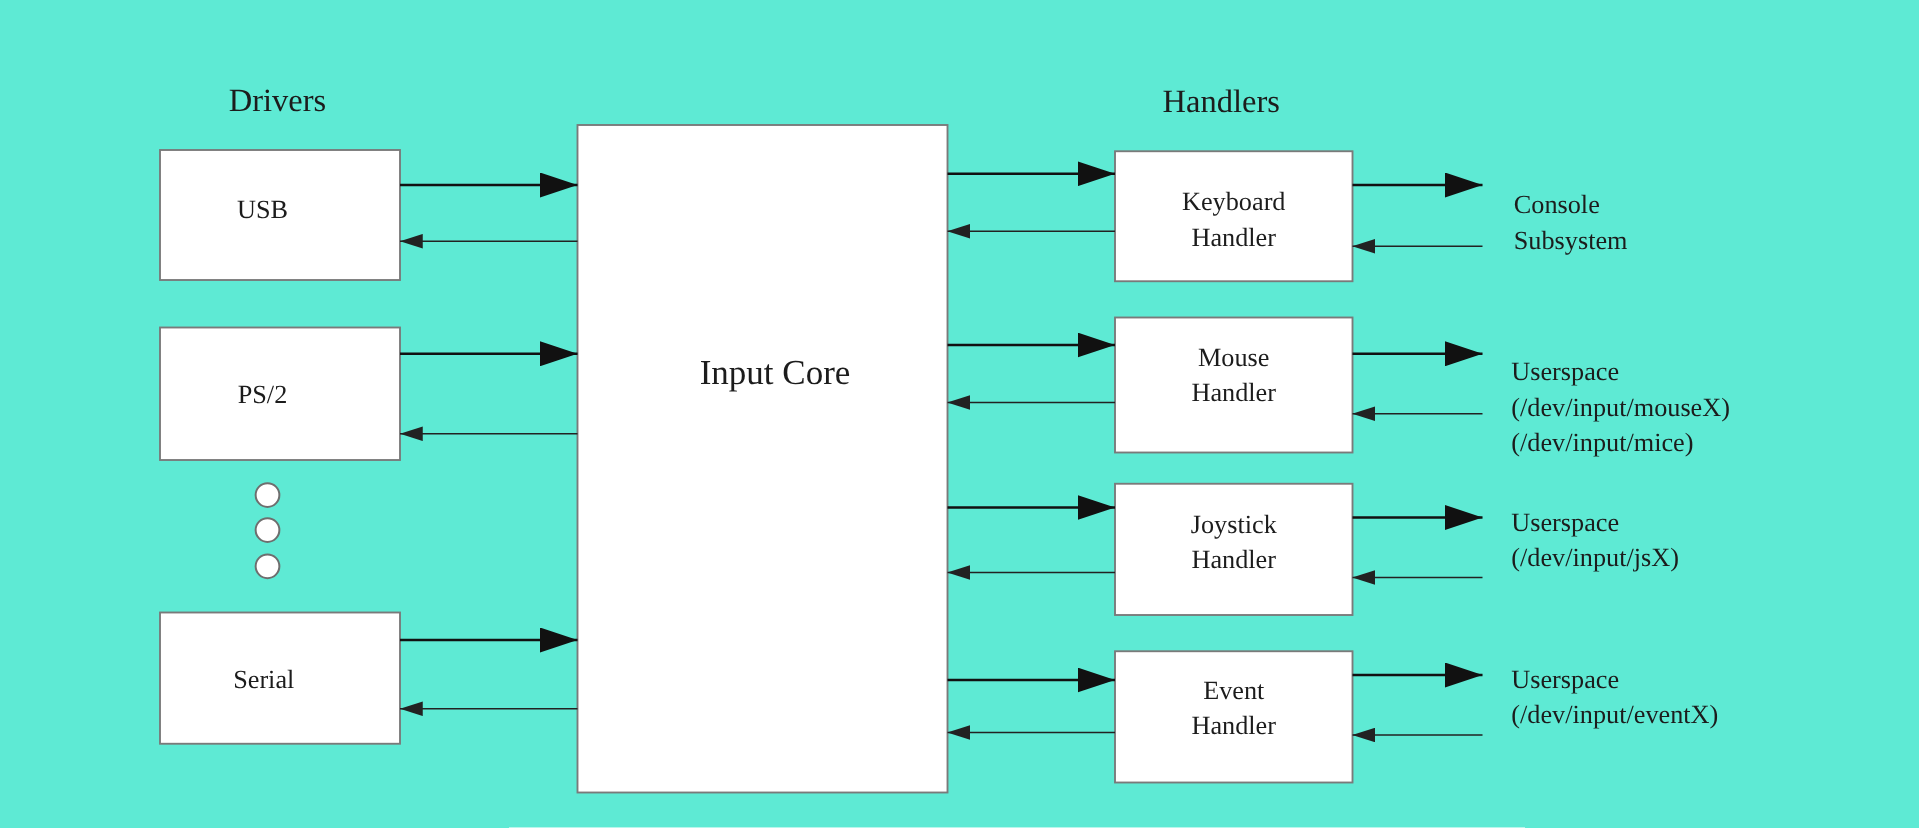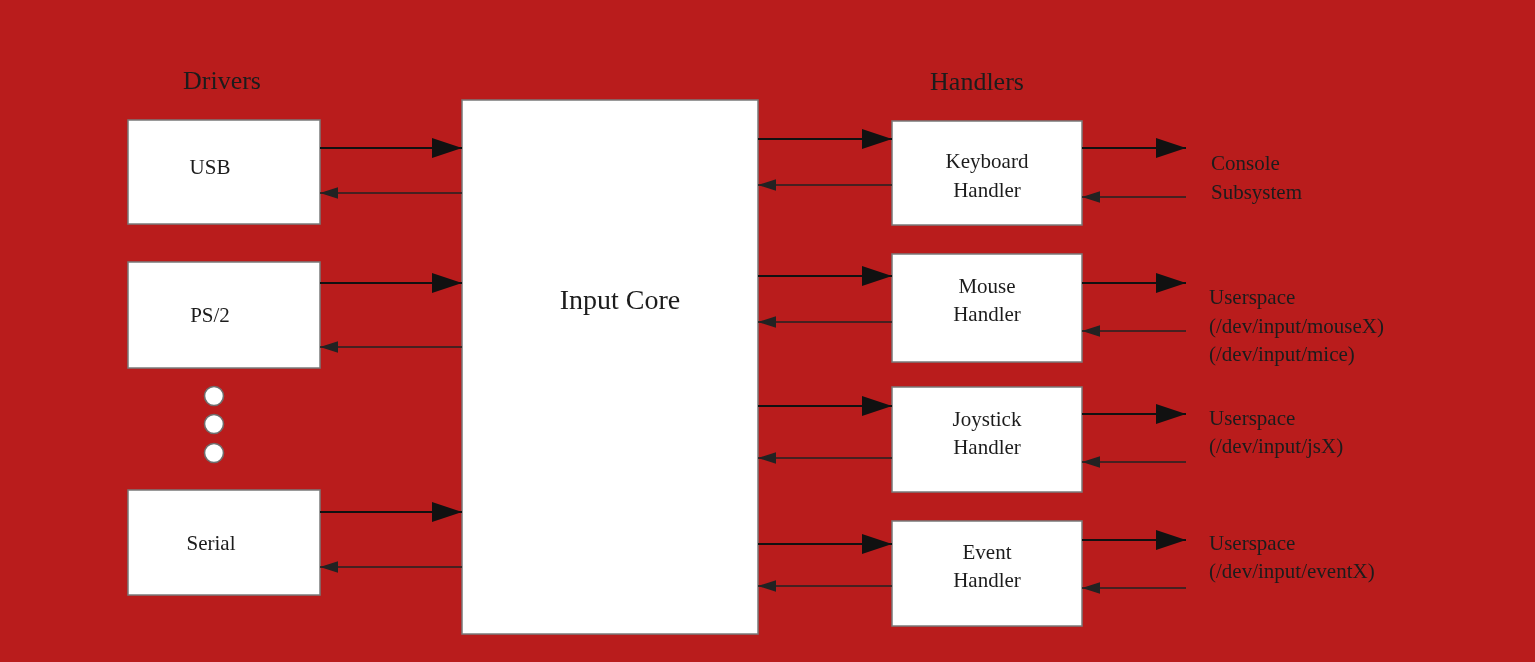--- a/index.html
+++ b/index.html
@@ -4,21 +4,21 @@
 <style>
   html, body {
     margin: 0;
     padding: 0;
     background: #ffffff;
   }
   .stage {
     position: relative;
     width: 1535px;
     height: 662px;
-    background: #b91c1c;
+    background: #5eead4;
     overflow: hidden;
   }
   svg {
     display: block;
   }
   svg text {
     font-family: "Liberation Serif", "DejaVu Serif", serif;
     fill: #1c1c1c;
   }
   .heading {

